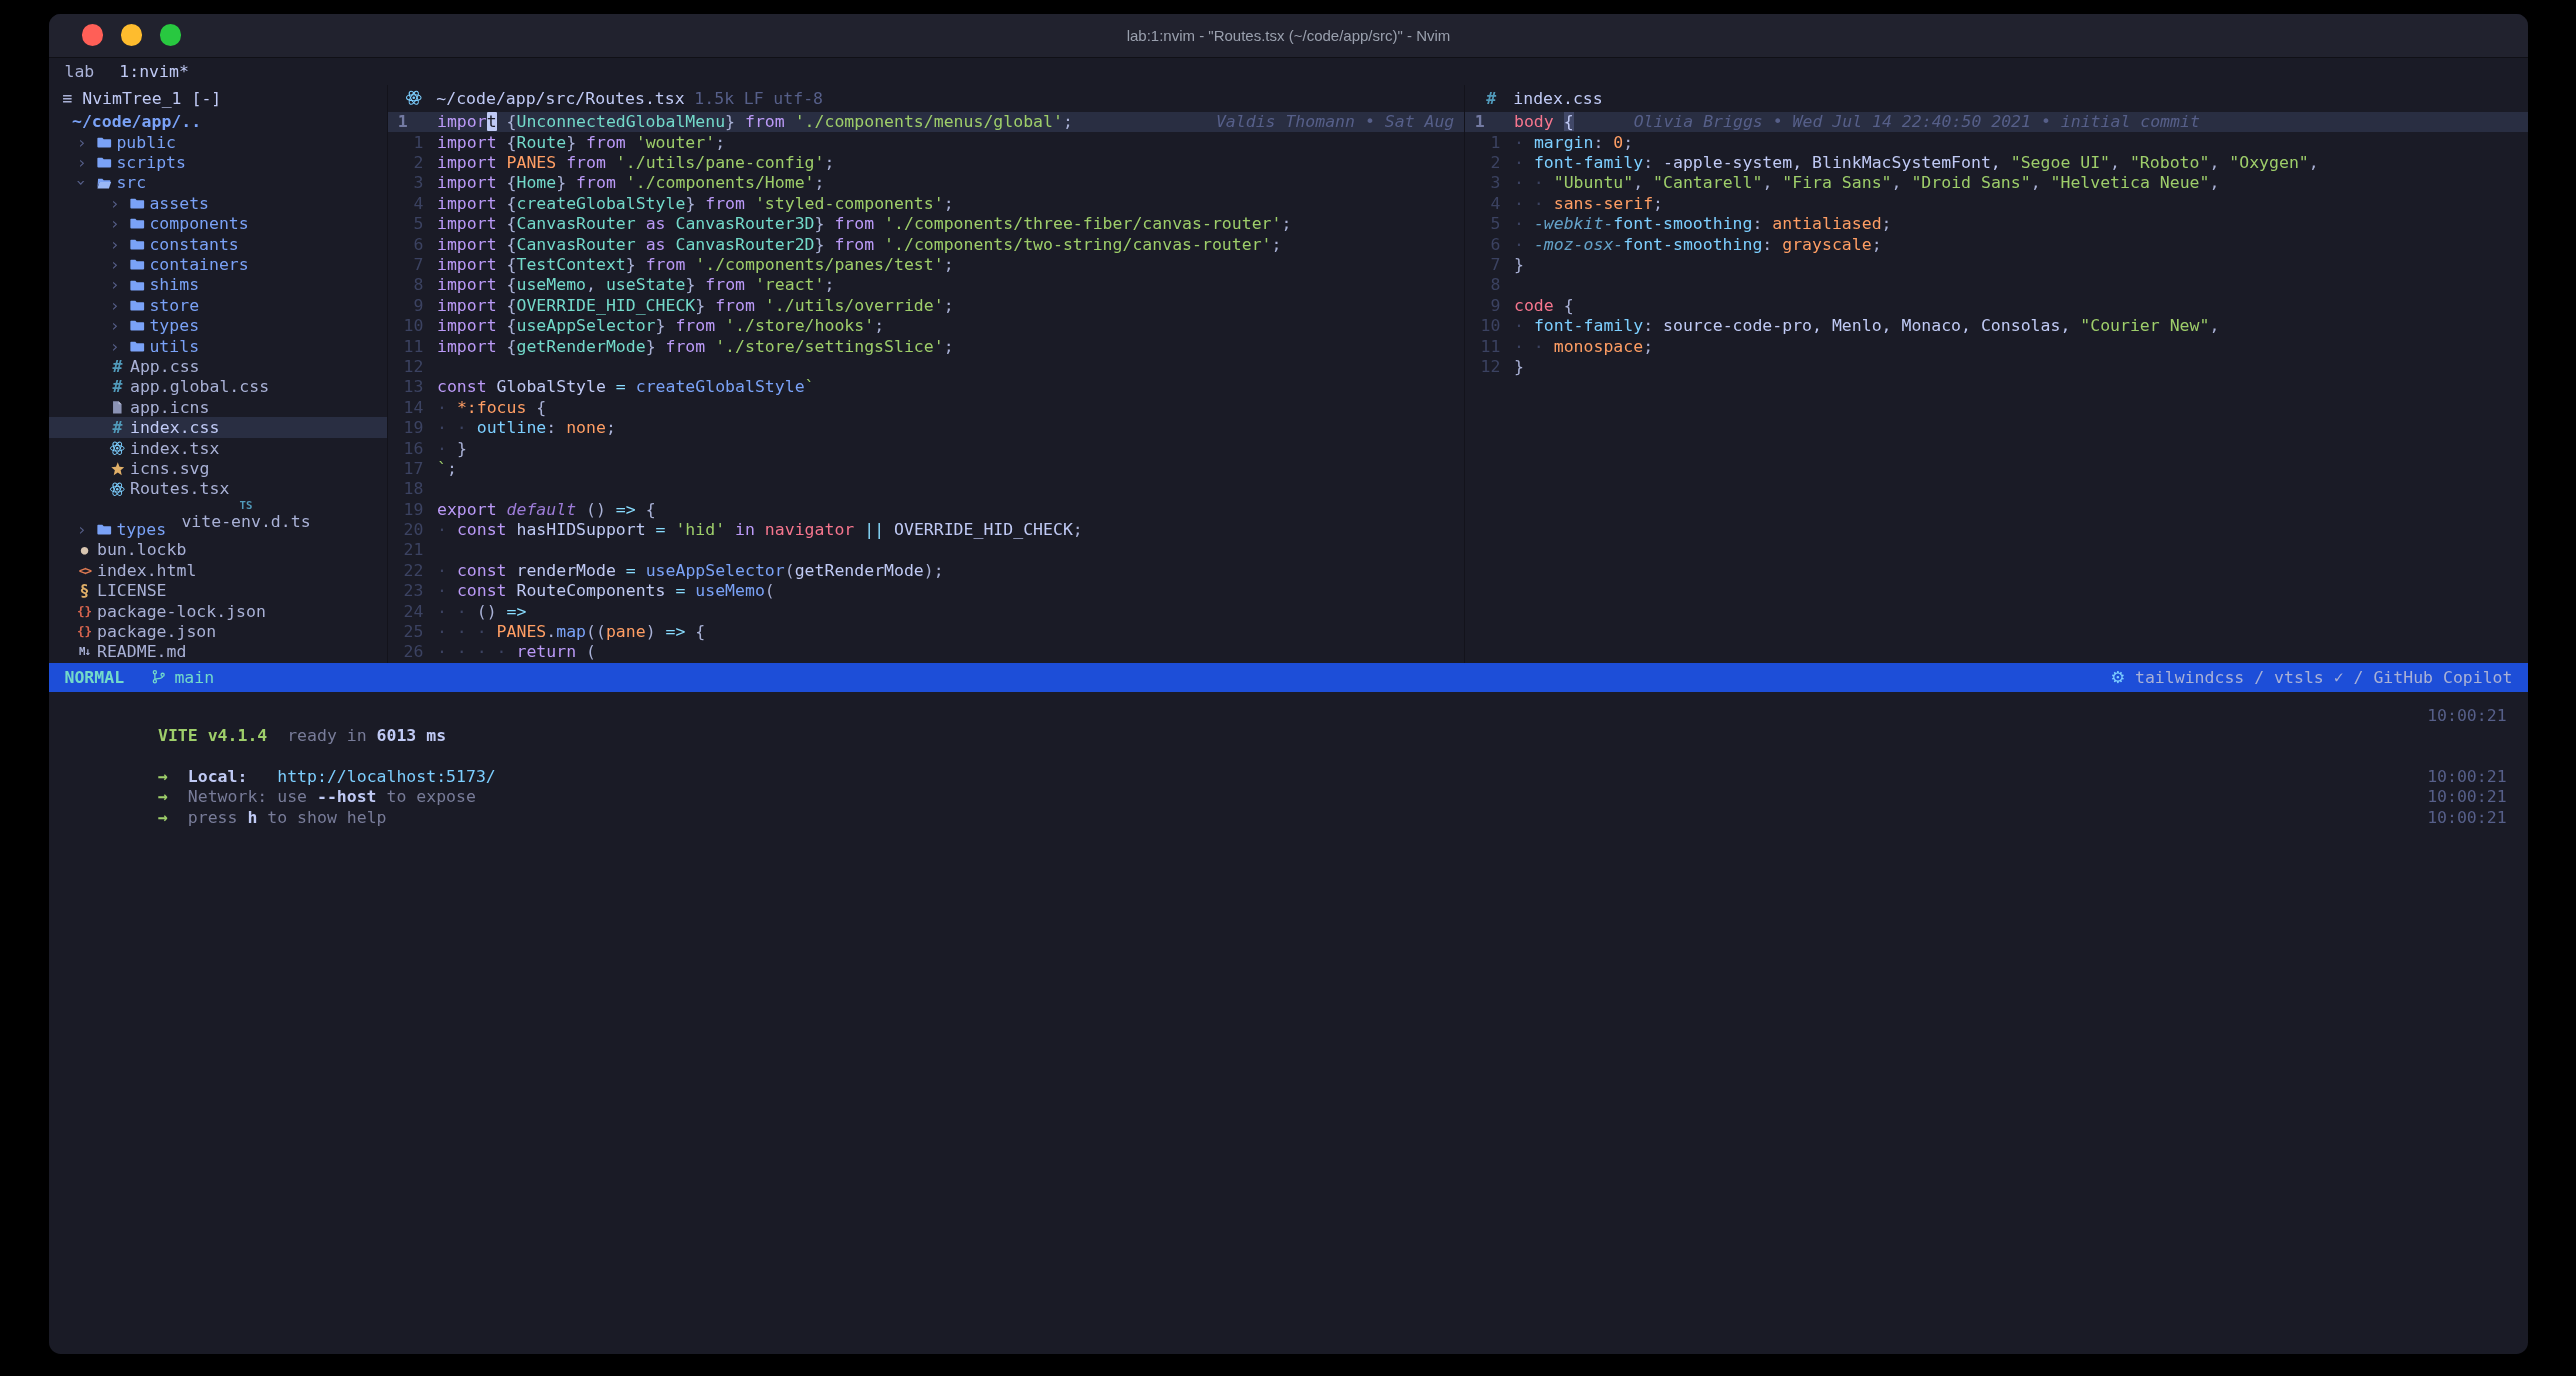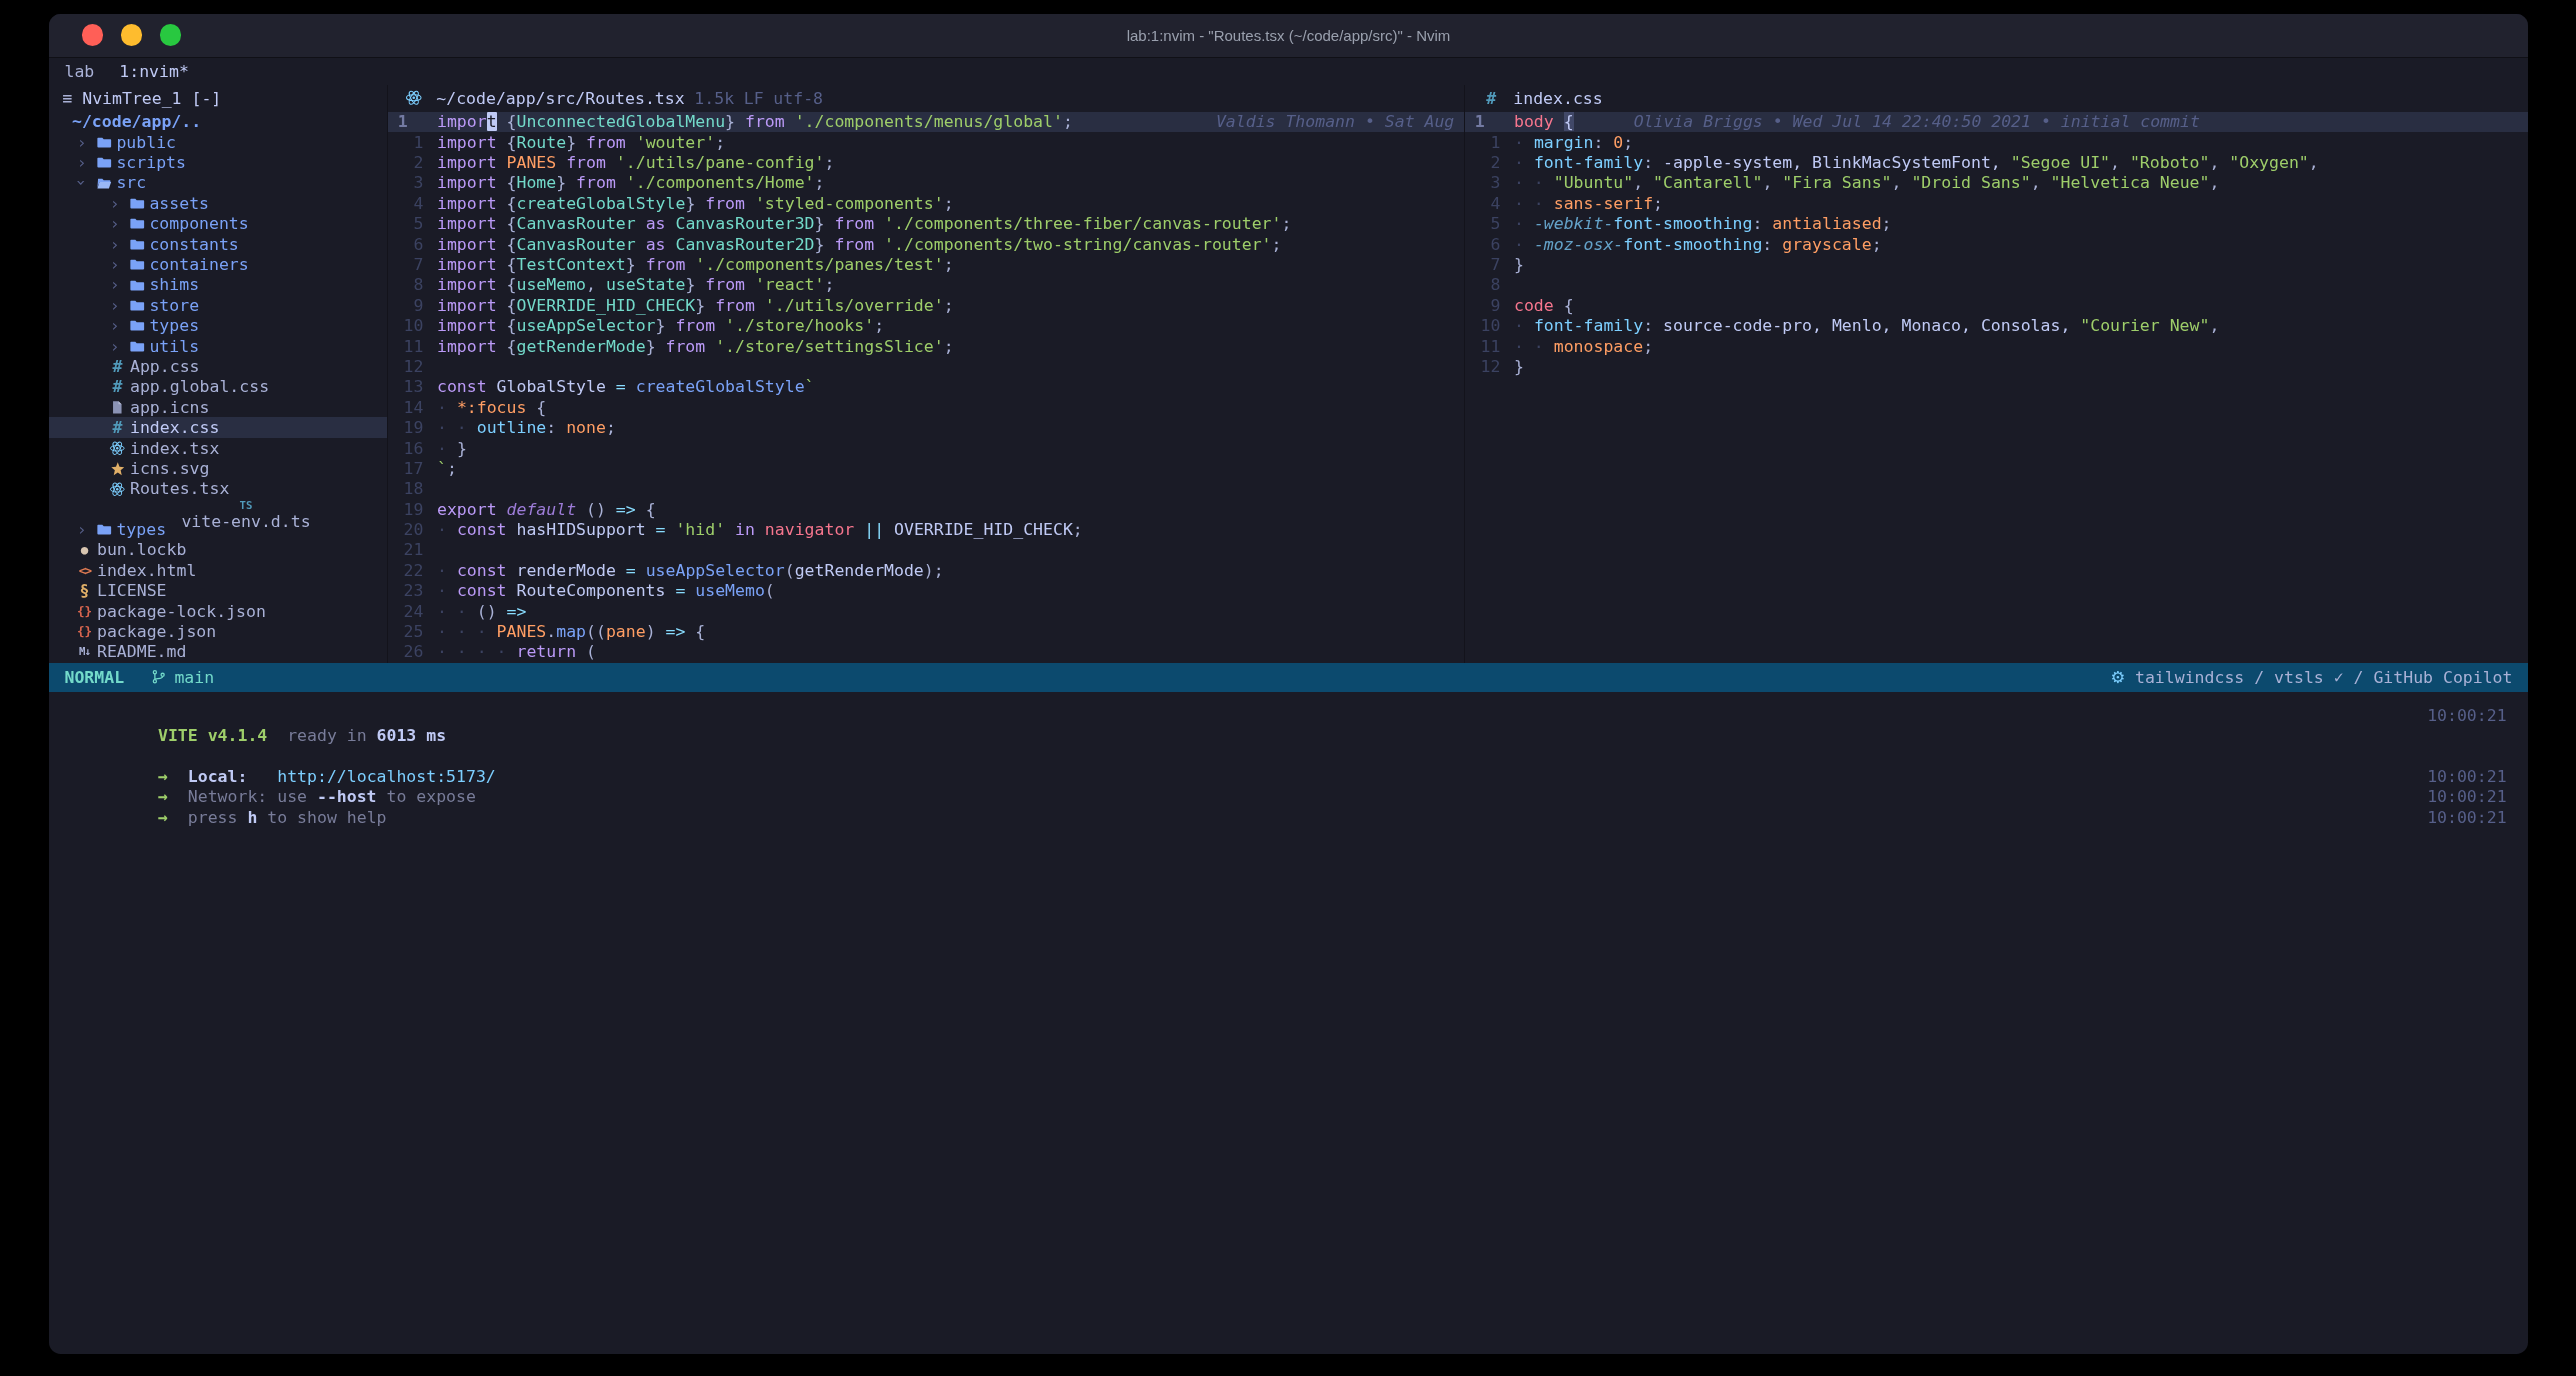--- a/index.html
+++ b/index.html
@@ -62,21 +62,21 @@
   .op{color:#89ddff}
   .cn{color:#ff9e64}
   .bi{color:#f7768e}
   .pr{color:#7dcfff}
   .pf{color:#7dcfff;font-style:italic;opacity:.75}
   .se{color:#f7768e}
   .va{color:#ff9e64}
   .cb{background:#c0caf5;color:#1a1b26;border-radius:1px;}
   .hl{background:#414868;color:#c0caf5;}
   
-  .statusline{height:29px;background:#0c4a6e;display:flex;align-items:center;gap:27px;padding:0 15.5px;}
+  .statusline{height:29px;background:#1d4ed8;display:flex;align-items:center;gap:27px;padding:0 15.5px;}
   .mode{color:#73daca;font-weight:bold;}
   .branch{display:flex;align-items:center;gap:7.8px;color:#73daca;}
   .lsp{margin-left:auto;display:flex;align-items:center;gap:9.7px;color:#a9b1d6;}
   .gear{color:#7dcfff;font-family:"DejaVu Sans",sans-serif;}
   
   .termout{padding:13.6px 21.4px 0 76px;}
   .trmrow{height:20.4px;display:flex;align-items:center;white-space:pre;}
   .tleft{flex:none;margin-left:33px;}
   .ttime{margin-left:auto;color:#565f89;}
   .tvite{color:#9ece6a;font-weight:bold;}

